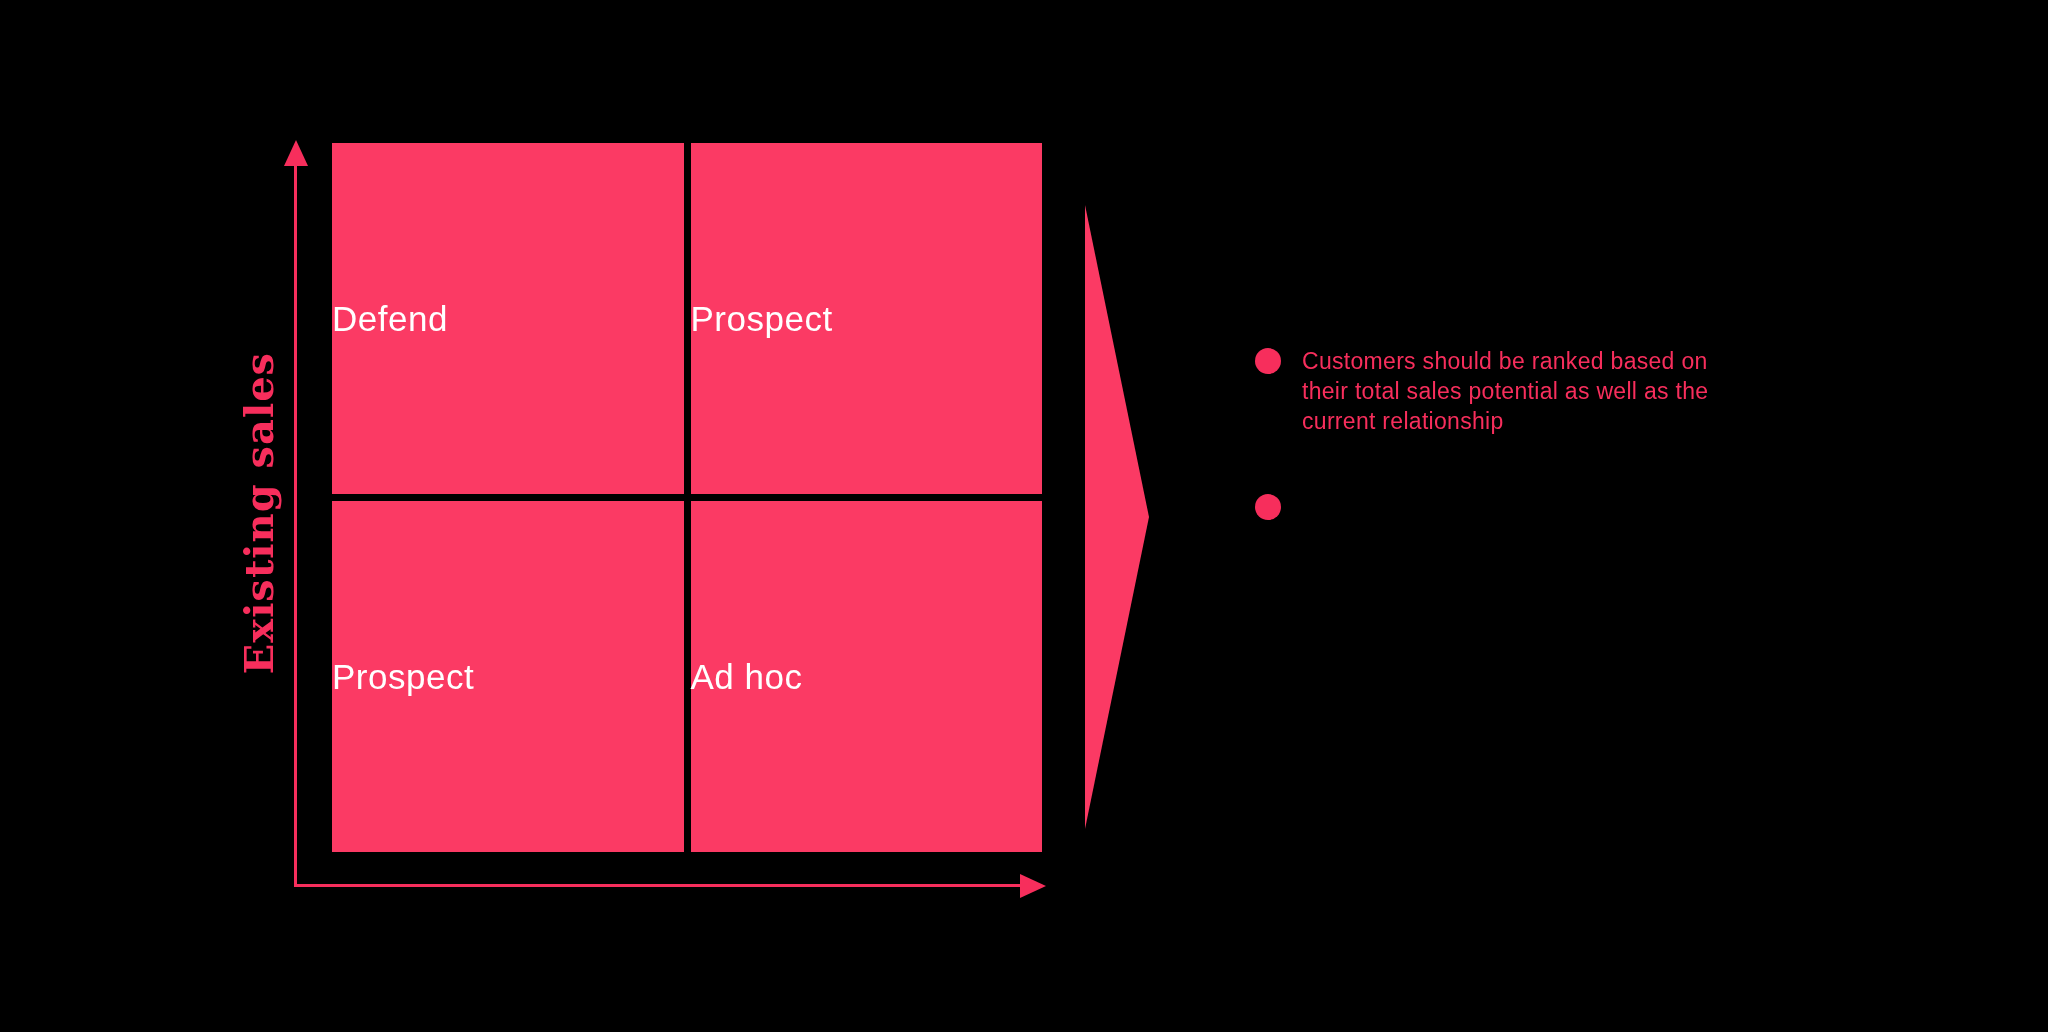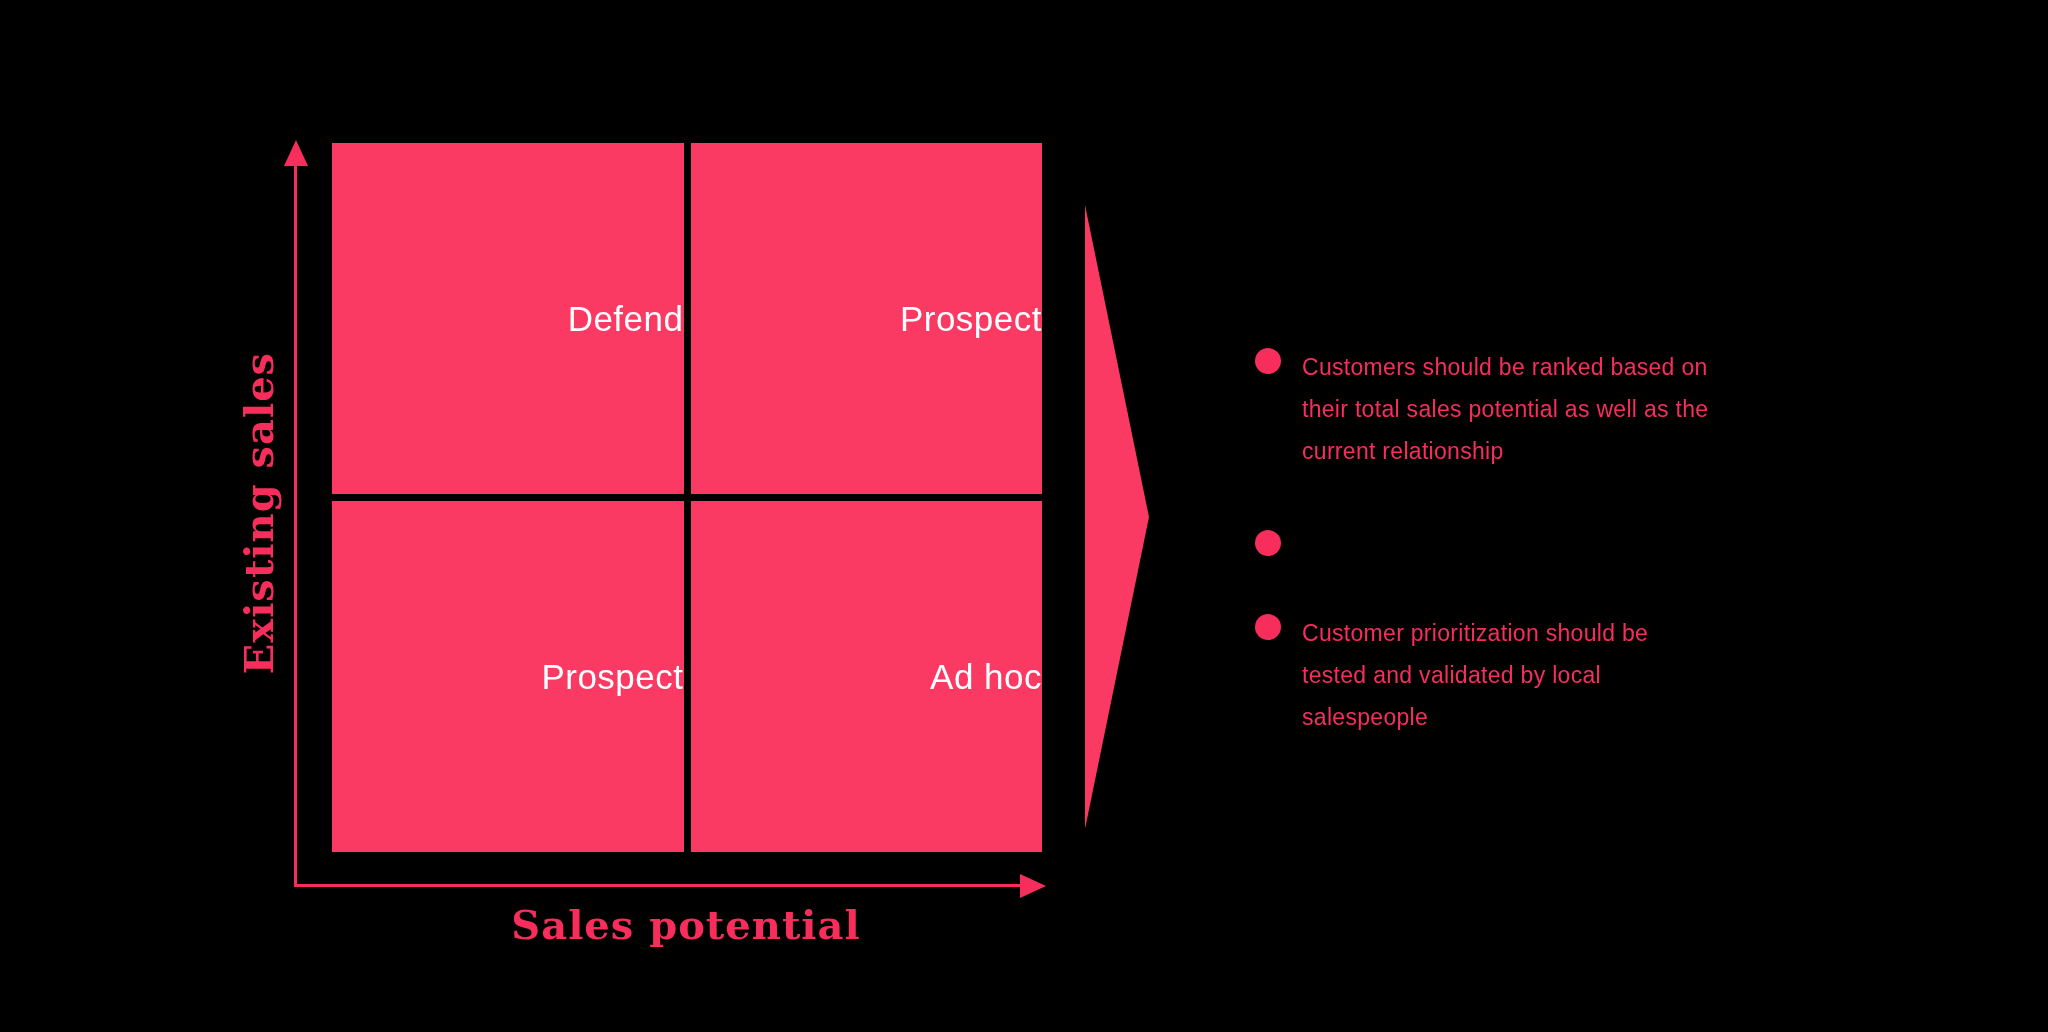--- a/index.html
+++ b/index.html
@@ -47,21 +47,21 @@
   }
 
   
   .matrix{
     position:absolute;left:332px;top:143px;width:710px;height:709px;
     display:grid;grid-template-columns:1fr 1fr;grid-template-rows:1fr 1fr;
     gap:7px;
   }
   .quadrant{
     background:var(--pink-fill);
-    display:flex;align-items:center;justify-content:flex-end;
+    display:flex;align-items:center;justify-content:flex-start;
   }
   .quadrant-label{
     color:#fff;font-size:35px;letter-spacing:0.5px;
   }
 
   
   .flow-arrow{
     position:absolute;left:1085px;top:205px;width:64px;height:624px;
   }
 
@@ -69,36 +69,35 @@
   .insights{
     position:absolute;left:1255px;top:346px;width:560px;
     display:flex;flex-direction:column;gap:56px;
   }
   .insight-item{display:flex;align-items:flex-start;}
   .bullet-dot{
     flex:0 0 auto;width:26px;height:26px;border-radius:50%;
     background:var(--pink-text);margin-top:2px;margin-right:21px;
   }
   .insight-text{
-    color:var(--pink-text);font-size:23px;line-height:42px;
+    color:var(--pink-text);font-size:23px;line-height:30px;
     letter-spacing:0.3px;white-space:pre-line;width:500px;
   }
 </style>
 </head>
 <body>
 
 <div class="canvas">
 
   <div class="y-axis-line"></div>
   <div class="y-axis-head"></div>
   <div class="x-axis-line"></div>
   <div class="x-axis-head"></div>
 
   <div class="y-axis-label">Existing sales</div>
-  <div class="x-axis-label">Sales potential</div>
 
   <div class="matrix">
     <div class="quadrant">
       <span class="quadrant-label">Defend</span>
     </div>
     <div class="quadrant">
       <span class="quadrant-label">Prospect</span>
     </div>
     <div class="quadrant">
       <span class="quadrant-label">Prospect</span>
@@ -115,21 +114,15 @@
   <div class="insights">
     <div class="insight-item">
       <span class="bullet-dot"></span>
       <span class="insight-text">Customers should be ranked based on
 their total sales potential as well as the
 current relationship</span>
     </div>
     <div class="insight-item">
       <span class="bullet-dot"></span>
     </div>
-    <div class="insight-item">
-      <span class="bullet-dot"></span>
-      <span class="insight-text">Customer prioritization should be
-tested and validated by local
-salespeople</span>
-    </div>
   </div>
 
 </div>
 
 </body></html>

